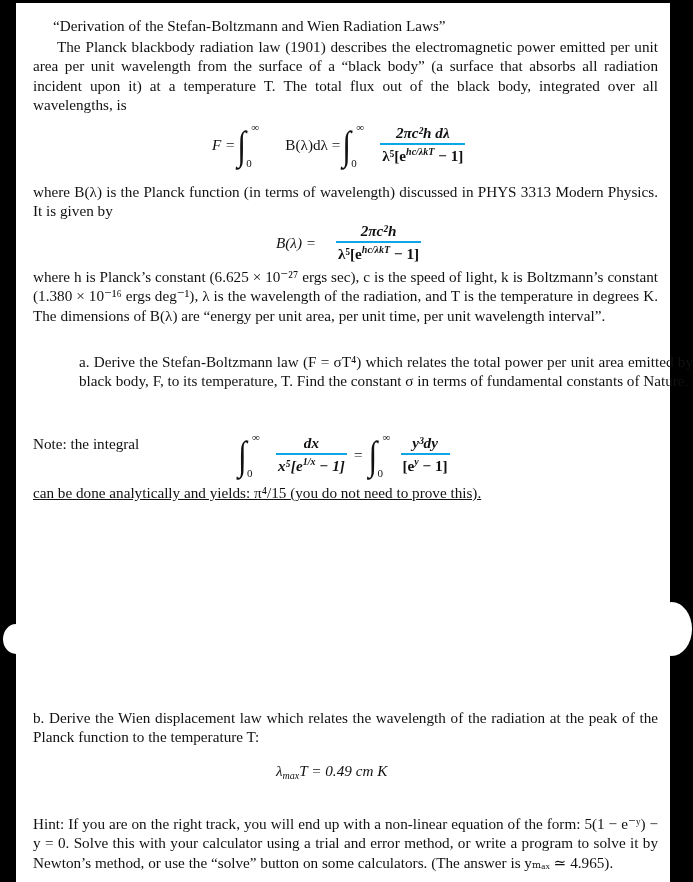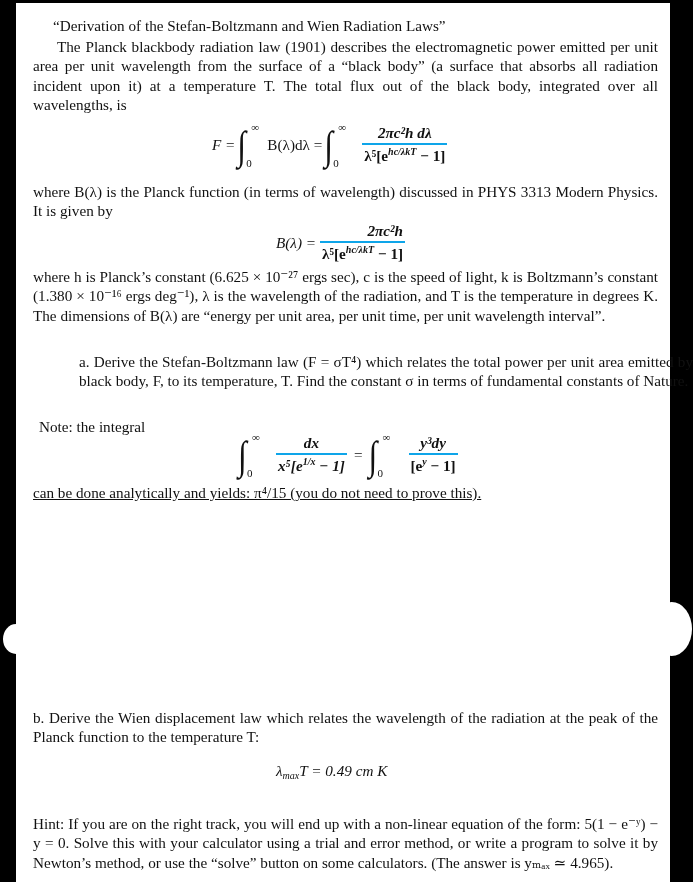--- a/index.html
+++ b/index.html
@@ -45,65 +45,65 @@
 
 <p class="txt indent" style="top:37px;">The Planck blackbody radiation law (1901) describes the electromagnetic power emitted per unit area per unit wavelength from the surface of a “black body” (a surface that absorbs all radiation incident upon it) at a temperature T. The total flux out of the black body, integrated over all wavelengths, is</p>
 
 <div class="eq" style="left:212px; top:124px;">
   <span class="m">F =</span>
   <span class="integral">
       <span class="sign">∫</span>
       <span class="up">∞</span>
       <span class="lo">0</span>
     </span>
-  <span style="margin-left:2px;">B(λ)dλ =</span>
+  <span style="margin-left:20px;">B(λ)dλ =</span>
   <span class="integral">
       <span class="sign">∫</span>
       <span class="up">∞</span>
       <span class="lo">0</span>
     </span>
   <span class="frac" style="margin-left:10px;">
     <span class="num">2πc²h dλ</span>
     <span class="den"><span>λ⁵[e</span><span class="sup-i">hc/λkT</span><span> − 1]</span></span>
   </span>
 </div>
 
 <p class="txt" style="top:182px;">where B(λ) is the Planck function (in terms of wavelength) discussed in PHYS 3313 Modern Physics. It is given by</p>
 
 <div class="eq" style="left:276px; top:222px;">
   <span class="m">B(λ) =</span>
-  <span class="frac" style="margin-left:4px;align-items:flex-end;">
+  <span class="frac" style="margin-left:20px;">
     <span class="num">2πc²h</span>
     <span class="den"><span>λ⁵[e</span><span class="sup-i">hc/λkT</span><span> − 1]</span></span>
   </span>
 </div>
 
 <p class="txt" style="top:267px;">where h is Planck’s constant (6.625 × 10⁻²⁷ ergs sec), c is the speed of light, k is Boltzmann’s constant (1.380 × 10⁻¹⁶ ergs deg⁻¹), λ is the wavelength of the radiation, and T is the temperature in degrees K. The dimensions of B(λ) are “energy per unit area, per unit time, per unit wavelength interval”.</p>
 
 <p class="txt" style="top:352px;margin-left:46px;">a.  Derive the Stefan-Boltzmann law (F = σT⁴) which relates the total power per unit area emitted by a black body, F, to its temperature, T. Find the constant σ in terms of fundamental constants of Nature.</p>
 
-<p class="txt" style="top:417px;margin-left:6px;">Note: the integral</p>
+<p class="txt" style="top:434px;">Note: the integral</p>
 
 <div class="eq" style="left:236px; top:434px;">
   <span class="integral">
       <span class="sign">∫</span>
       <span class="up">∞</span>
       <span class="lo">0</span>
     </span>
   <span class="frac" style="margin-left:10px;">
     <span class="num">dx</span>
     <span class="den m"><span>x⁵[e</span><span class="sup-i">1/x</span><span> − 1]</span></span>
   </span>
   <span style="margin:0 4px;">=</span>
   <span class="integral">
       <span class="sign">∫</span>
       <span class="up">∞</span>
       <span class="lo">0</span>
     </span>
-  <span class="frac" style="margin-left:12px;">
+  <span class="frac" style="margin-left:4px;">
     <span class="num">y³dy</span>
     <span class="den"><span>[e</span><span class="sup-i">y</span><span> − 1]</span></span>
   </span>
 </div>
 
 <p class="txt" style="top:483px;text-decoration:underline;">can be done analytically and yields: π⁴/15 (you do not need to prove this).</p>
 
 <p class="txt" style="top:708px;">b. Derive the Wien displacement law which relates the wavelength of the radiation at the peak of the Planck function to the temperature T:</p>
 
 <div class="eq" style="left:276px; top:762px;">

